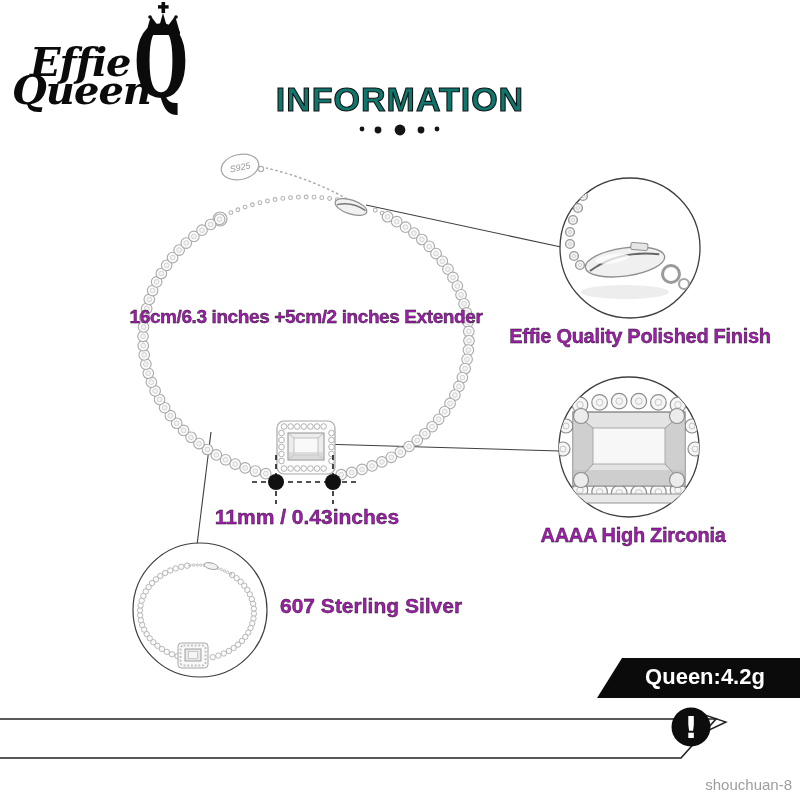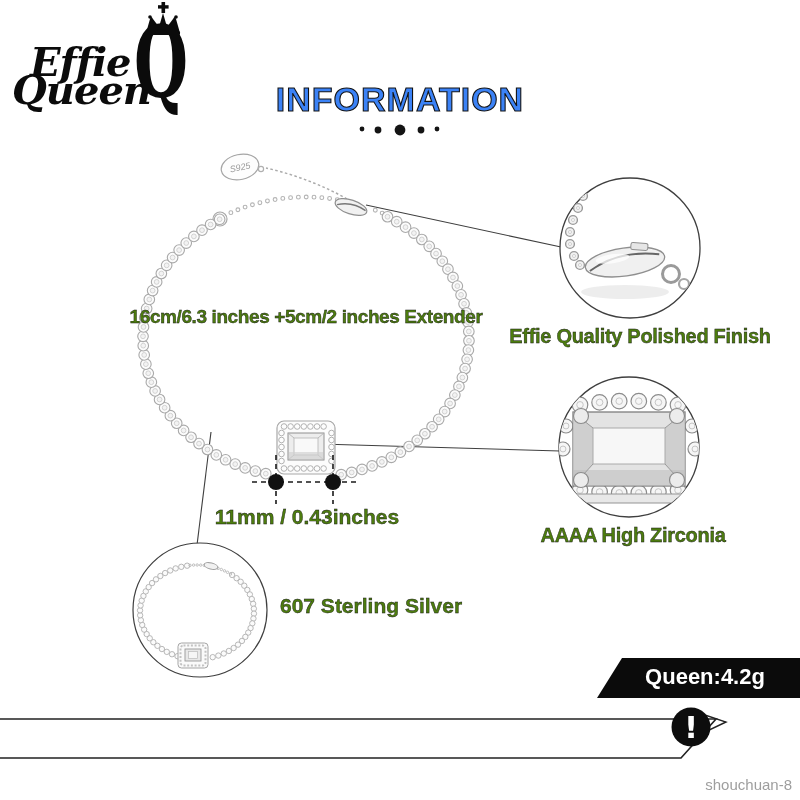--- a/index.html
+++ b/index.html
@@ -7,24 +7,24 @@
           font-family:"Liberation Sans",sans-serif;}
   .abs{position:absolute;}
   .ctr{text-align:center;}
   
   .brand{font-family:"DejaVu Serif",serif;font-style:italic;font-weight:bold;color:#0b0b0b;line-height:1;}
   #brand-line1{left:30px;top:42px;font-size:40px;letter-spacing:-1px;}
   #brand-line2{left:12px;top:70px;font-size:40px;letter-spacing:-1px;}
   #brand-monogram{left:134px;top:12px;font-size:100px;font-style:normal;line-height:100px;
                   transform:scaleX(.62);transform-origin:left top;}
   
-  #page-title{left:200px;top:80px;width:400px;font-size:34px;font-weight:bold;color:#3b82f6;
+  #page-title{left:200px;top:80px;width:400px;font-size:34px;font-weight:bold;color:#0f766e;
               letter-spacing:1px;-webkit-text-stroke:1.1px #111;}
   
-  .lbl{font-weight:bold;color:#4d7c0f;-webkit-text-stroke:.4px #161616;}
+  .lbl{font-weight:bold;color:#a21caf;-webkit-text-stroke:.4px #161616;}
   #len-label{left:96px;top:306px;width:420px;font-size:19px;letter-spacing:-.4px;}
   #adj-label{left:96px;top:330px;width:420px;font-size:22px;font-family:"DejaVu Sans",sans-serif;-webkit-text-stroke:0;}
   #width-label{left:197px;top:505px;width:220px;font-size:21px;}
   #feat-clasp{left:487px;top:325px;width:306px;font-size:20px;letter-spacing:-.3px;}
   #feat-stone{left:483px;top:524px;width:300px;font-size:20px;letter-spacing:-.3px;}
   #feat-material{left:280px;top:594px;width:220px;font-size:21px;text-align:left;}
   
   #weight-label{left:612px;top:664px;width:186px;font-size:22px;font-weight:bold;color:#fff;}
   
   #notice-text{left:0;top:727px;width:685px;padding-left:21px;font-size:19px;font-weight:bold;

